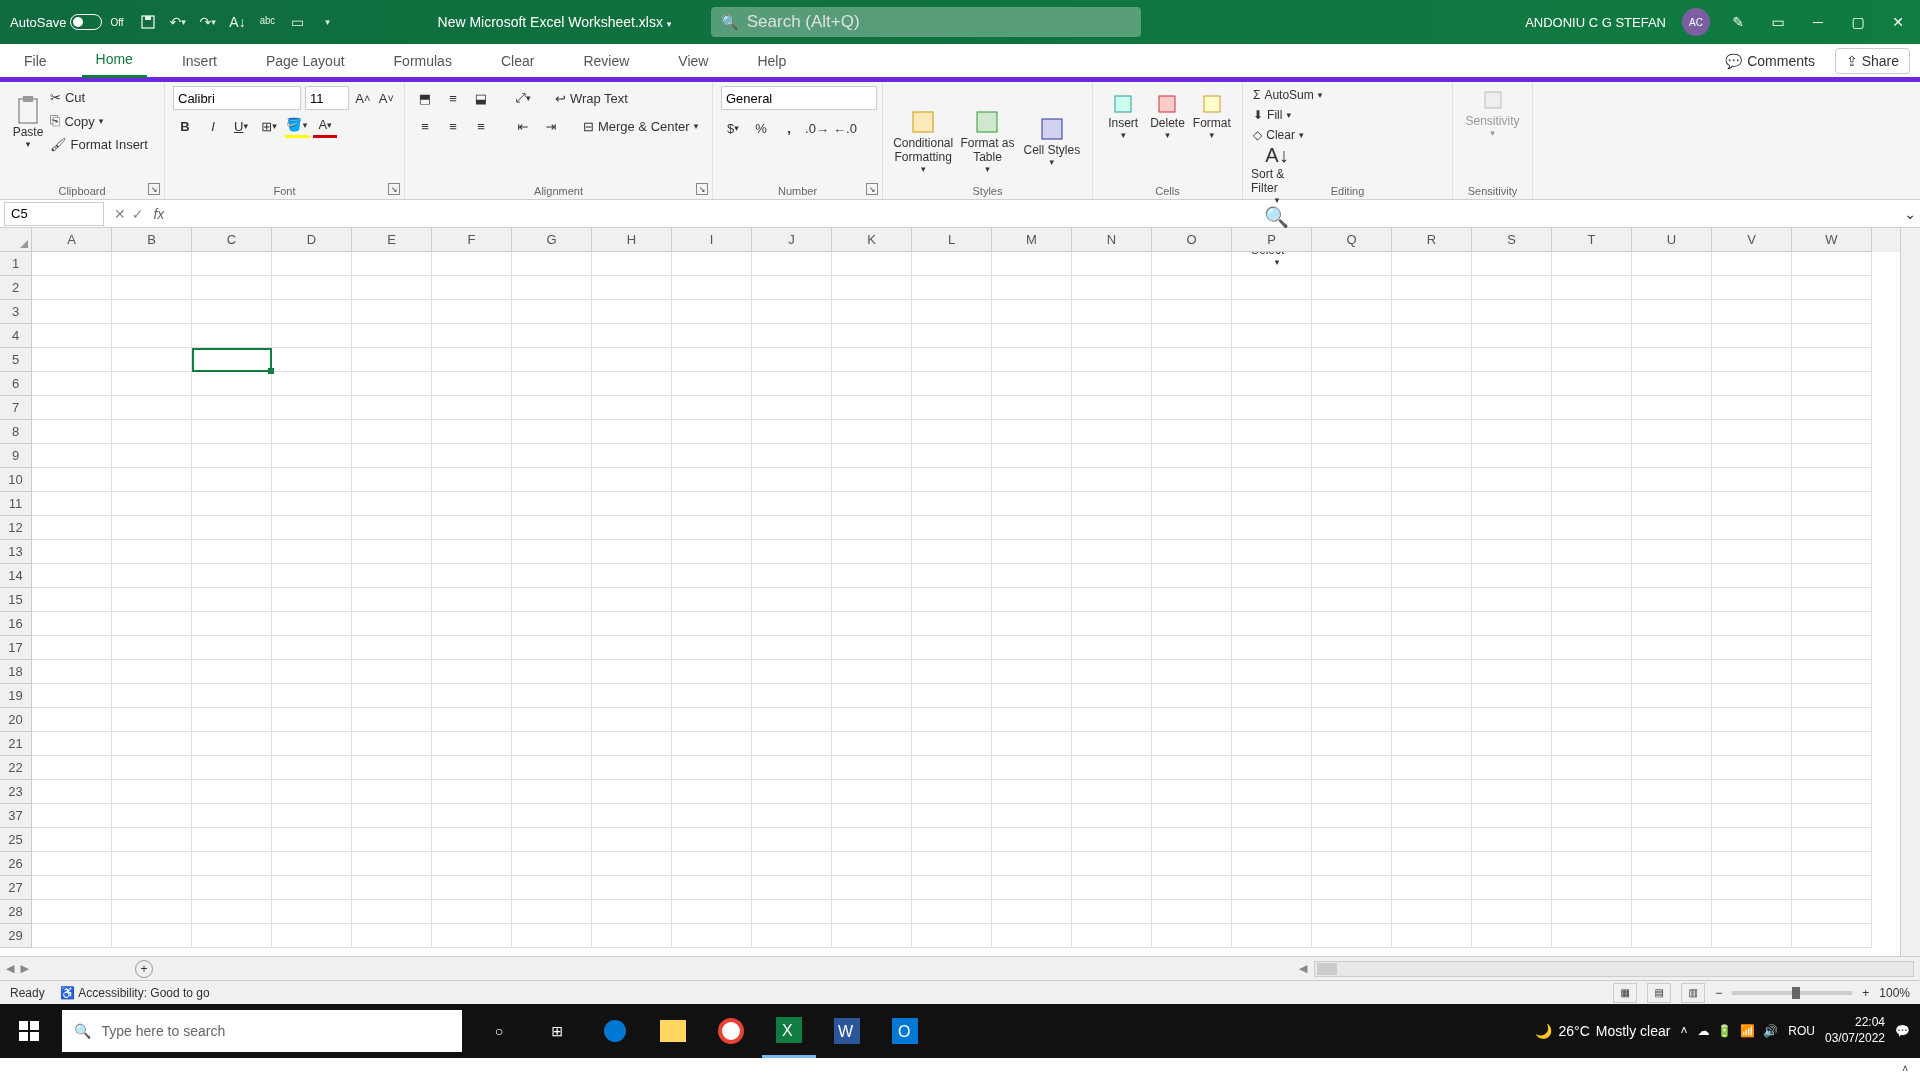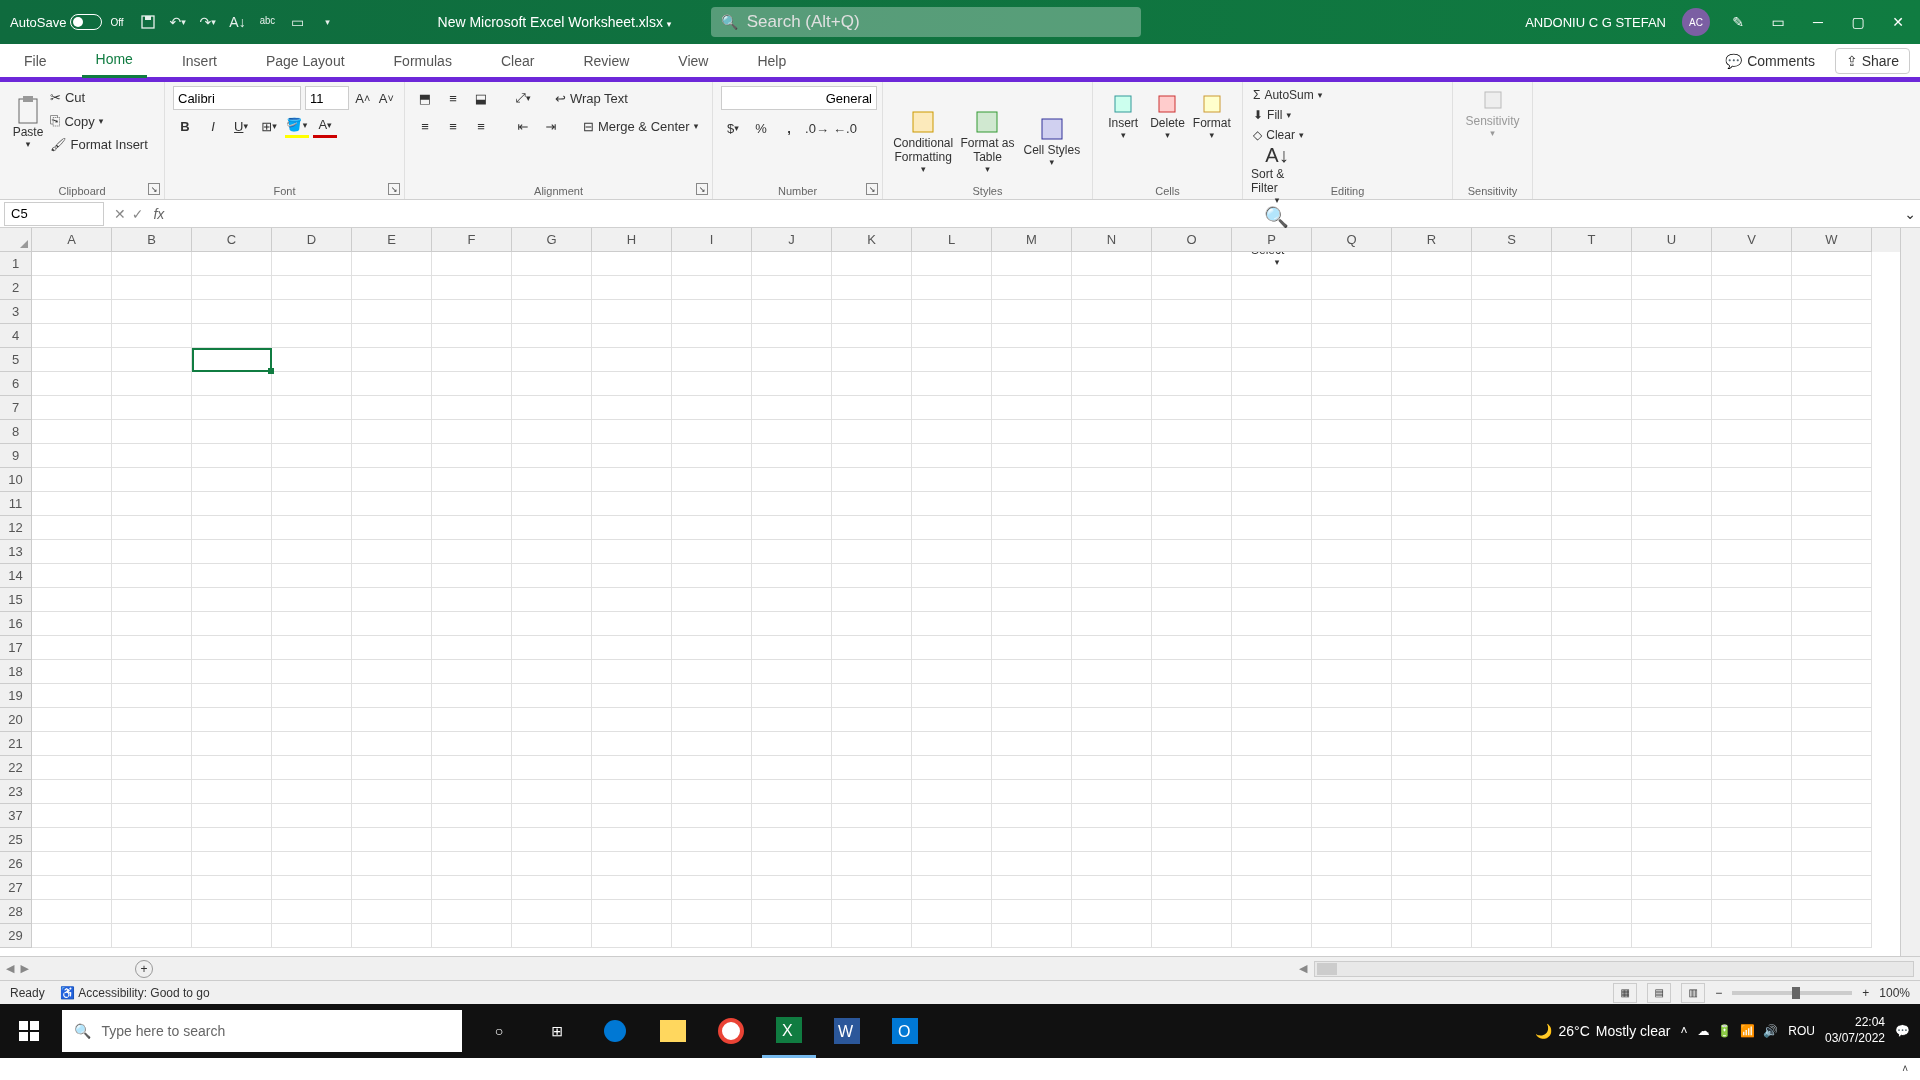--- a/index.html
+++ b/index.html
@@ -42,21 +42,21 @@
 .font-group { width: 240px; }
 .font-row { display: flex; gap: 4px; align-items: center; margin-bottom: 4px; }
 .font-select { width: 128px; height: 24px; border: 1px solid #ccc; font-size: 13px; padding: 0 4px; }
 .size-select { width: 44px; height: 24px; border: 1px solid #ccc; font-size: 13px; padding: 0 4px; }
 .small-btn { width: 24px; height: 24px; display: flex; align-items: center; justify-content: center; cursor: pointer; font-size: 13px; }
 
 .align-group { width: 308px; }
 .align-row { display: flex; gap: 4px; align-items: center; margin-bottom: 4px; }
 
 .number-group { width: 170px; }
-.num-select { width: 156px; height: 24px; border: 1px solid #ccc; font-size: 13px; padding: 0 4px; margin-bottom: 6px; text-align: right; }
+.num-select { width: 156px; height: 24px; border: 1px solid #ccc; font-size: 13px; padding: 0 4px; margin-bottom: 6px; }
 
 .styles-group { width: 210px; display: flex; flex-direction: row; }
 .style-btn { width: 68px; display: flex; flex-direction: column; align-items: center; justify-content: center; font-size: 12px; text-align: center; cursor: pointer; padding: 2px; }
 
 .cells-group { width: 150px; display: flex; flex-direction: row; }
 .cell-btn { width: 48px; display: flex; flex-direction: column; align-items: center; font-size: 12px; cursor: pointer; padding: 2px; }
 
 .editing-group { width: 210px; display: flex; }
 .edit-col { display: flex; flex-direction: column; gap: 2px; }
 .edit-btn { display: flex; align-items: center; gap: 4px; font-size: 12px; cursor: pointer; padding: 2px; }

